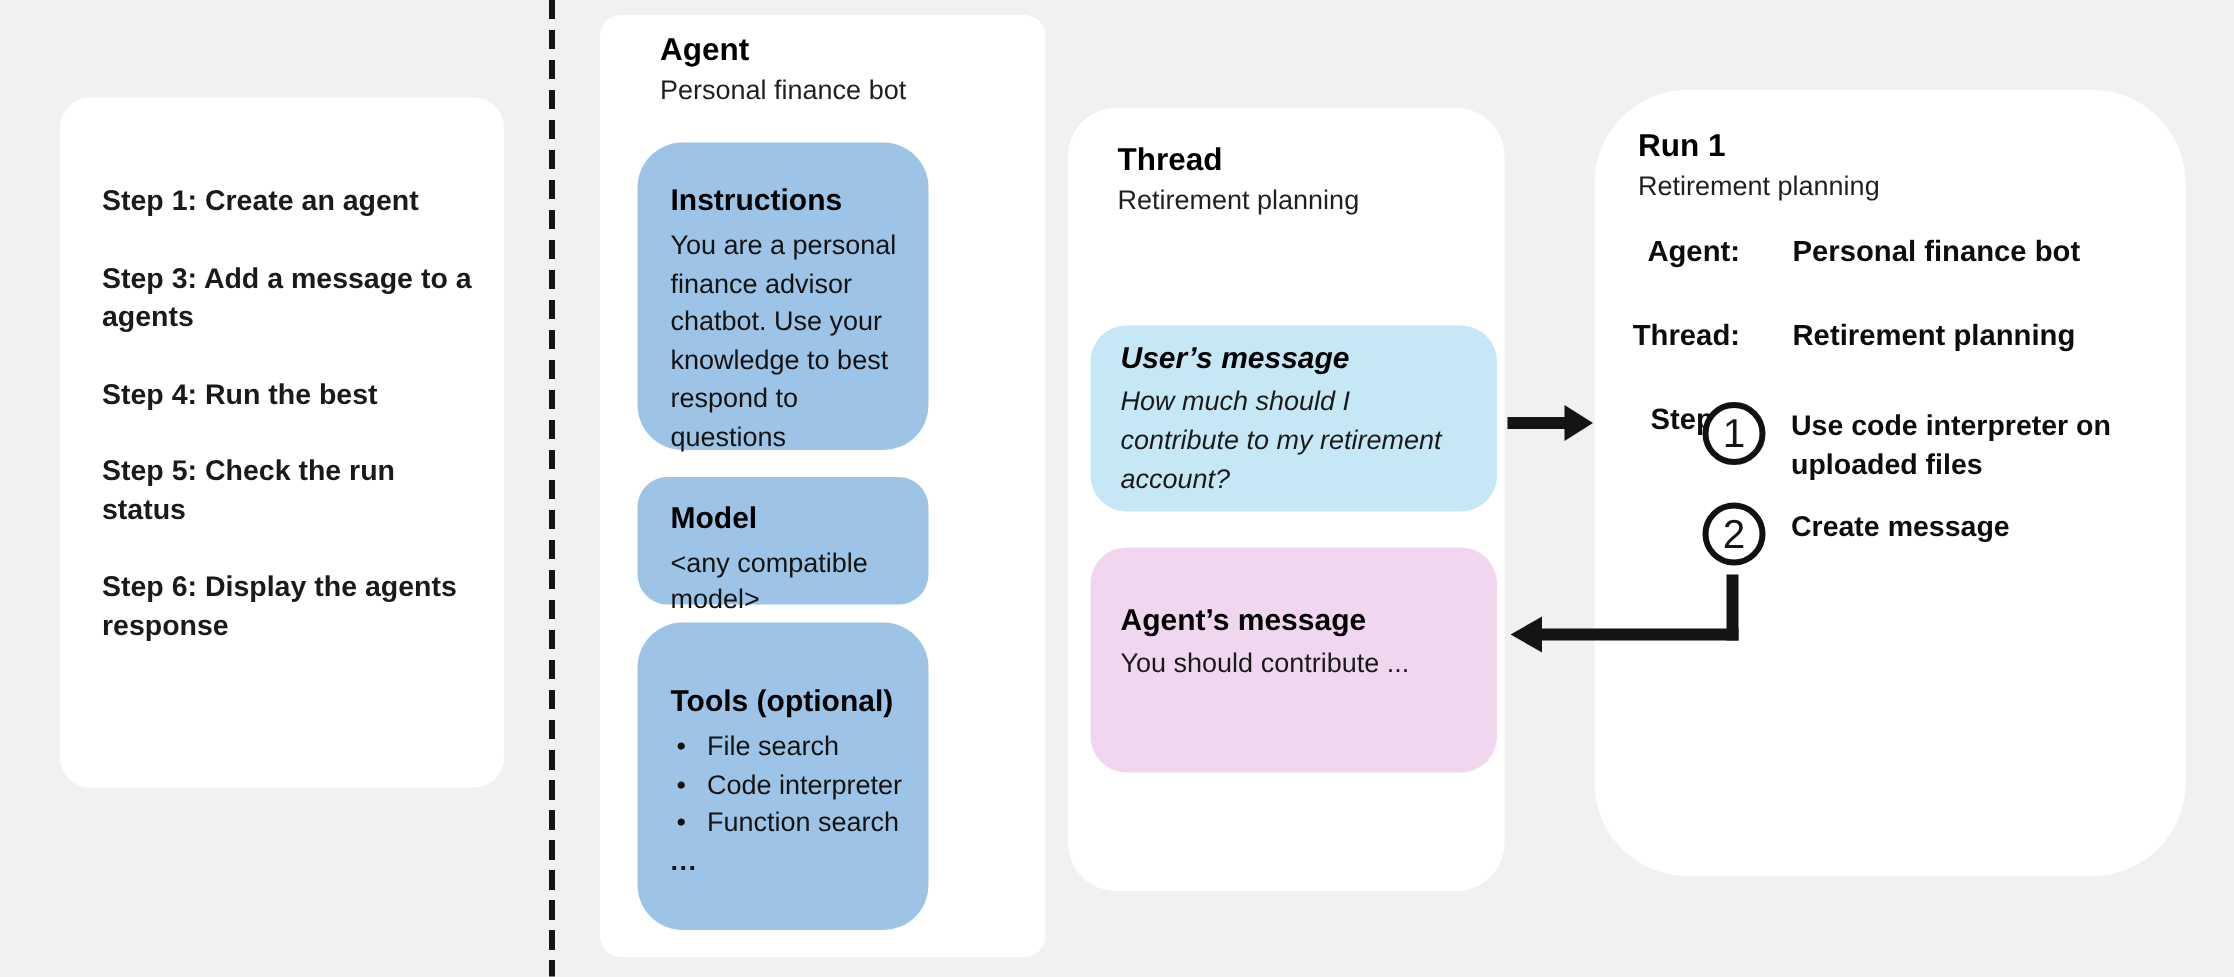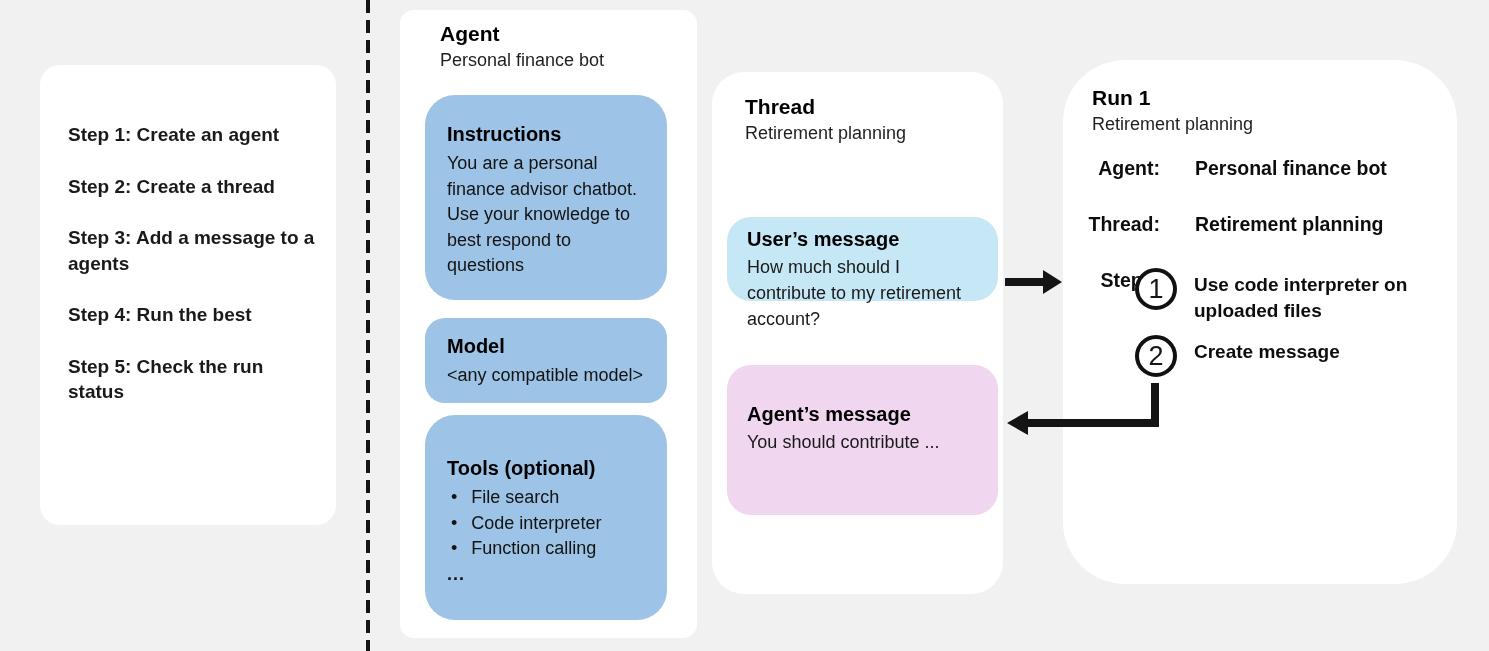--- a/index.html
+++ b/index.html
@@ -30,42 +30,42 @@
     margin-bottom:26px; max-width:252px; color:#1a1a1a;
   }
 
   
   .agent-card { left:400px; top:10px; width:297px; height:628px; border-radius:14px; }
   .card-title { font-size:21px; font-weight:700; color:#000; }
   .card-subtitle { font-size:18px; font-weight:400; color:#1f1f1f; margin-top:4px; }
   .agent-card .card-head { position:absolute; left:40px; top:12px; }
 
   .bluebox {
-    position:absolute; left:25px; width:242px; background:#9dc3e6;
+    position:absolute; left:25px; width:194px; background:#9dc3e6;
     color:#131313;
   }
   .bluebox h3 { font-size:20px; font-weight:700; color:#000; margin-bottom:5px; }
   .bluebox p, .bluebox li { font-size:18px; line-height:25.5px; }
   .box-instructions { top:85px; height:205px; border-radius:30px; padding:28px 18px 0 22px; }
   .box-model { top:308px; height:85px; border-radius:20px; padding:17px 12px 0 22px; }
   .box-model p { line-height:24px; }
   .box-tools { top:405px; height:205px; border-radius:30px; padding:42px 14px 0 22px; }
   .box-tools ul { list-style:none; margin-top:4px; }
   .box-tools li { display:flex; }
   .box-tools li::before { content:"\2022"; margin-right:14px; margin-left:4px; }
   .box-tools .more { font-size:18px; line-height:25px; font-weight:700; letter-spacing:1px; }
 
   
   .thread-card { left:712px; top:72px; width:291px; height:522px; border-radius:32px; }
   .thread-card .card-head { position:absolute; left:33px; top:23px; }
 
   .msgbox { position:absolute; left:15px; width:271px; border-radius:24px; padding:11px 15px 0 20px; }
   .msgbox h3 { font-size:20px; font-weight:700; color:#000; margin-bottom:3px; }
   .msgbox p { font-size:18px; line-height:26px; color:#1a1a1a; }
-  .msg-user { top:145px; height:84px; background:#c6e7f5; }
+  .msg-user { top:145px; height:124px; background:#c6e7f5;font-style:italic; }
   .msg-agent { top:293px; height:150px; background:#f0d6ef; padding-top:38px; }
 
   
   .run-card { left:1063px; top:60px; width:394px; height:524px; border-radius:62px; }
   .run-card .card-head { position:absolute; left:29px; top:26px; }
   .run-kv {
     position:absolute; left:0; top:98px;
     display:grid; grid-template-columns:97px auto; column-gap:10px; row-gap:7px;
     font-size:19.5px; font-weight:700; line-height:21px; color:#0d0d0d;gap:35px;
   }
@@ -99,24 +99,24 @@
 </style>
 </head>
 <body>
 
 <div class="canvas">
 
   <div class="divider"></div>
 
   <section class="card steps-card">
     <p>Step 1: Create an agent</p>
-    <p>Step 2: Create a thread</p>
     <p>Step 3: Add a message to a agents</p>
     <p>Step 4: Run the best</p>
     <p>Step 5: Check the run status</p>
+    <p>Step 6: Display the agents response</p>
   </section>
 
   <section class="card agent-card">
     <div class="card-head">
       <div class="card-title">Agent</div>
       <div class="card-subtitle">Personal finance bot</div>
     </div>
 
     <div class="bluebox box-instructions">
       <h3>Instructions</h3>
@@ -126,21 +126,21 @@
     <div class="bluebox box-model">
       <h3>Model</h3>
       <p>&lt;any compatible model&gt;</p>
     </div>
 
     <div class="bluebox box-tools">
       <h3>Tools (optional)</h3>
       <ul>
         <li>File search</li>
         <li>Code interpreter</li>
-        <li>Function calling</li>
+        <li>Function search</li>
       </ul>
       <div class="more">...</div>
     </div>
   </section>
 
   <section class="card thread-card">
     <div class="card-head">
       <div class="card-title">Thread</div>
       <div class="card-subtitle">Retirement planning</div>
     </div>

